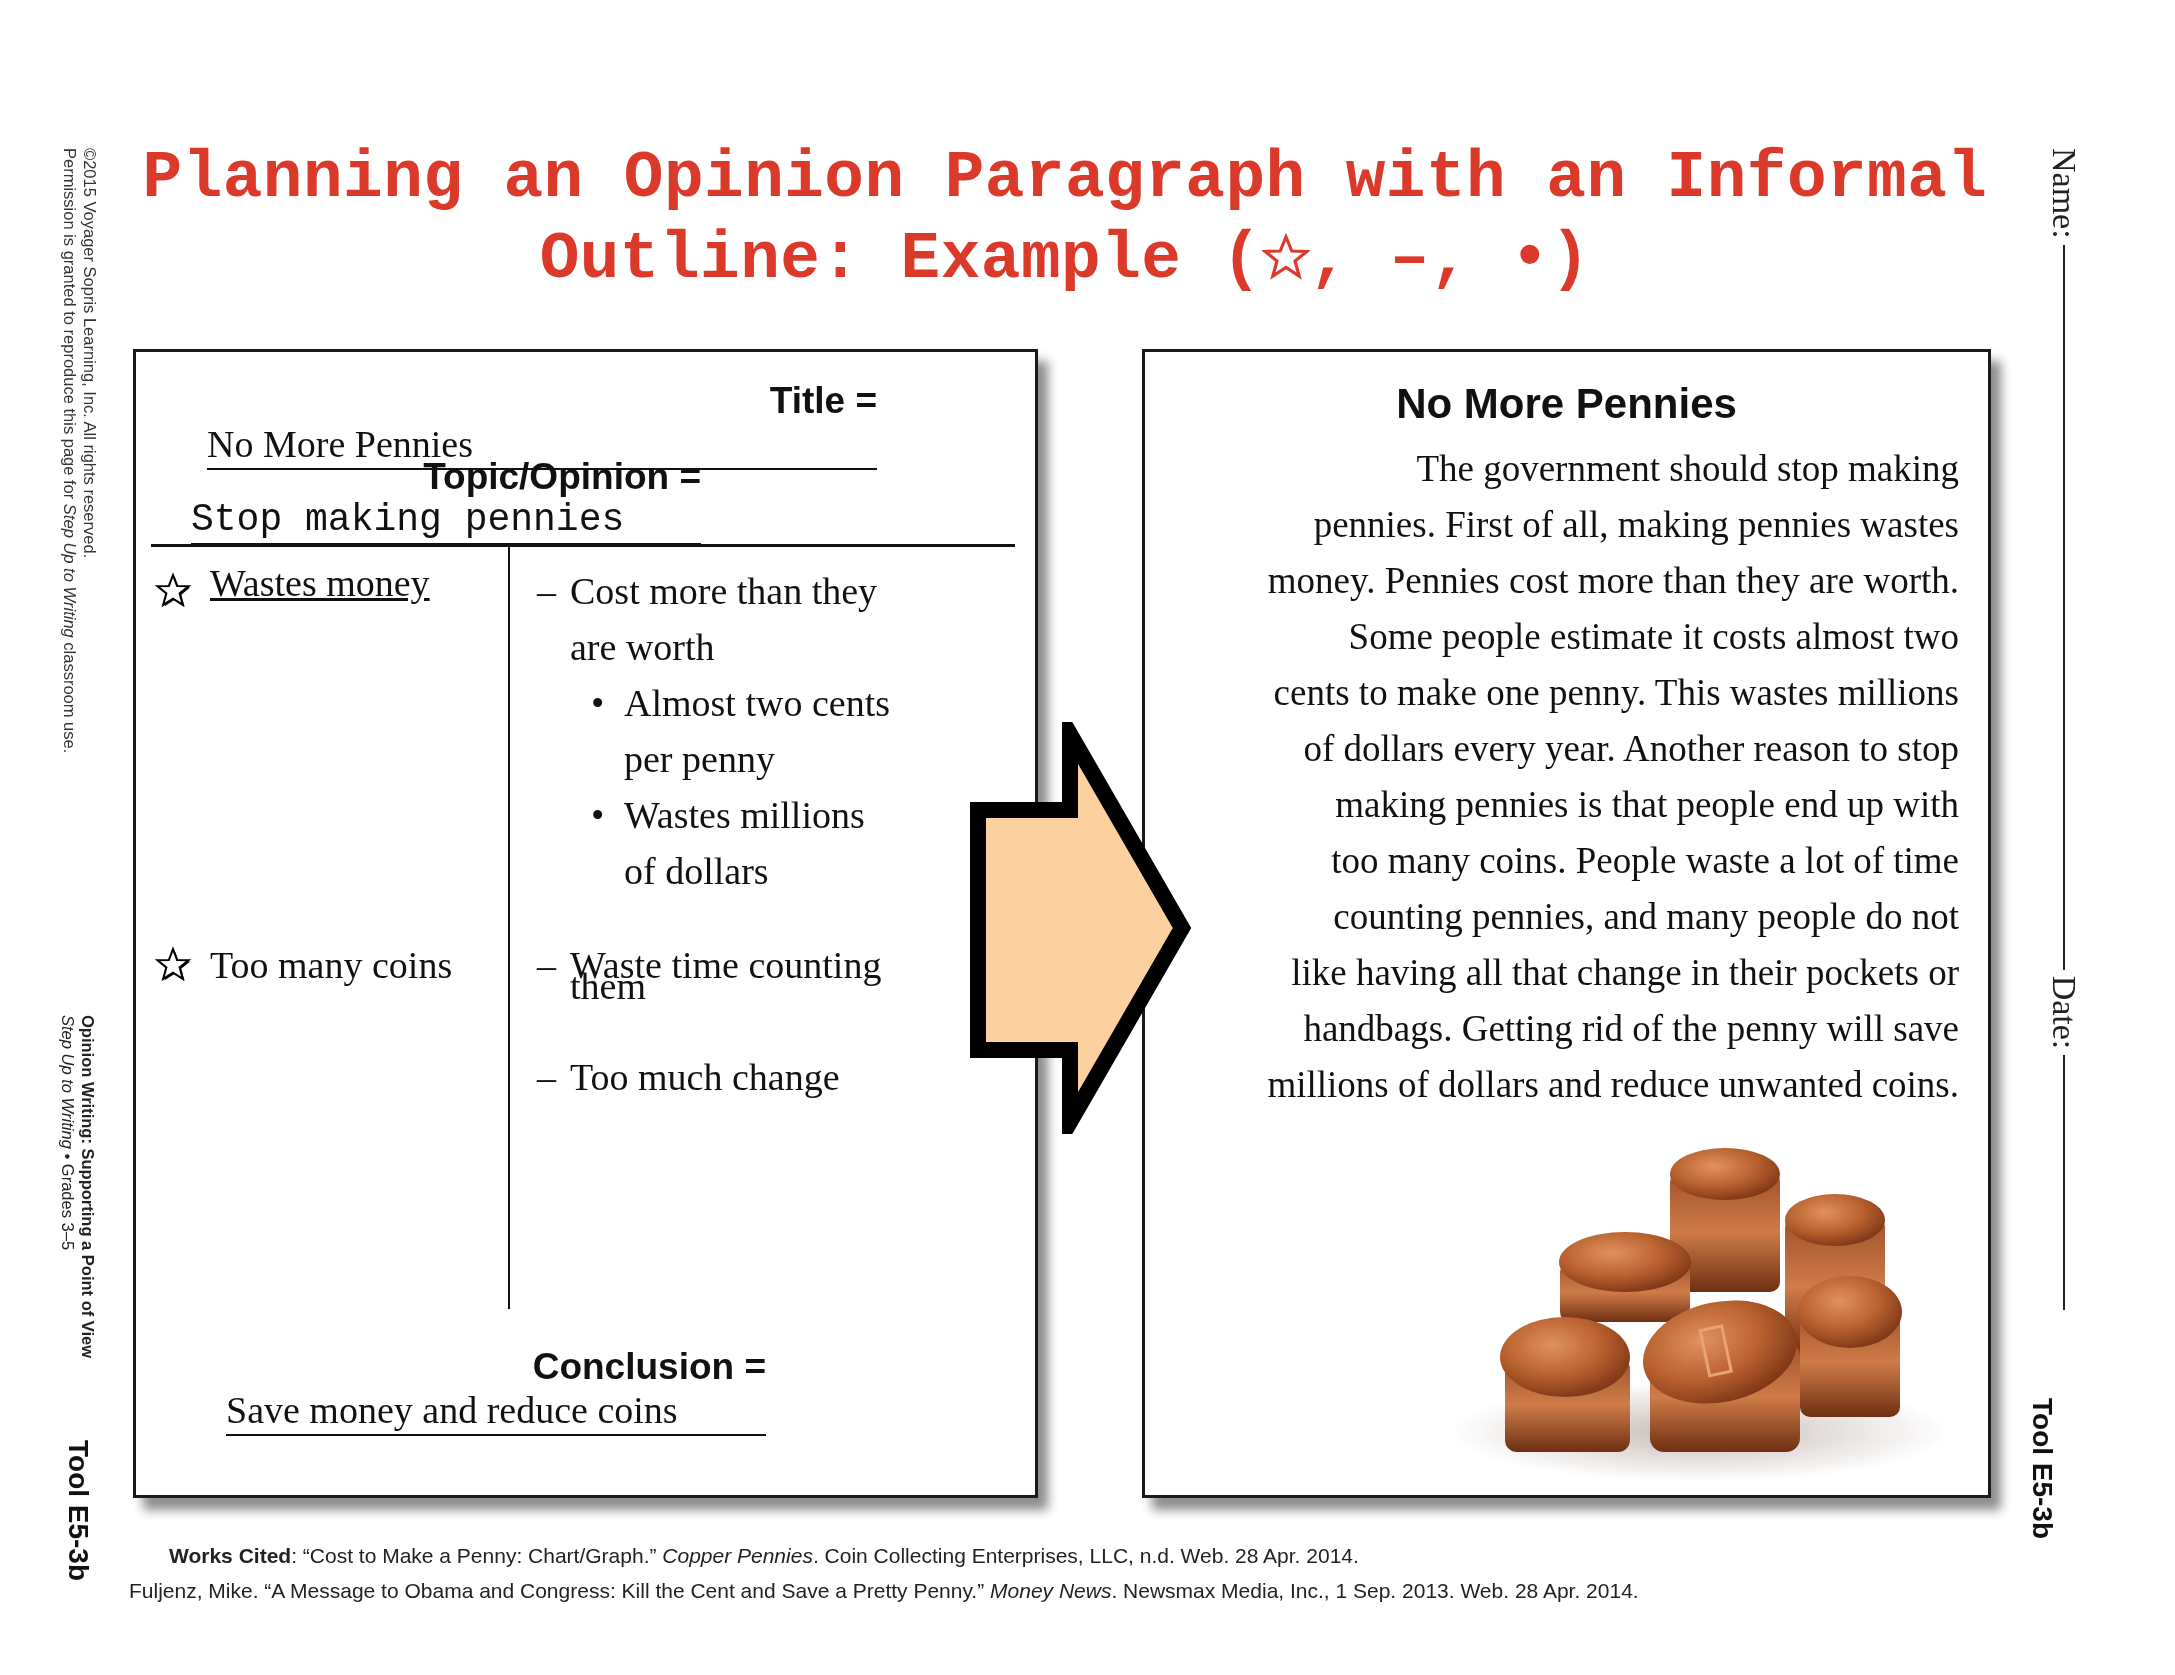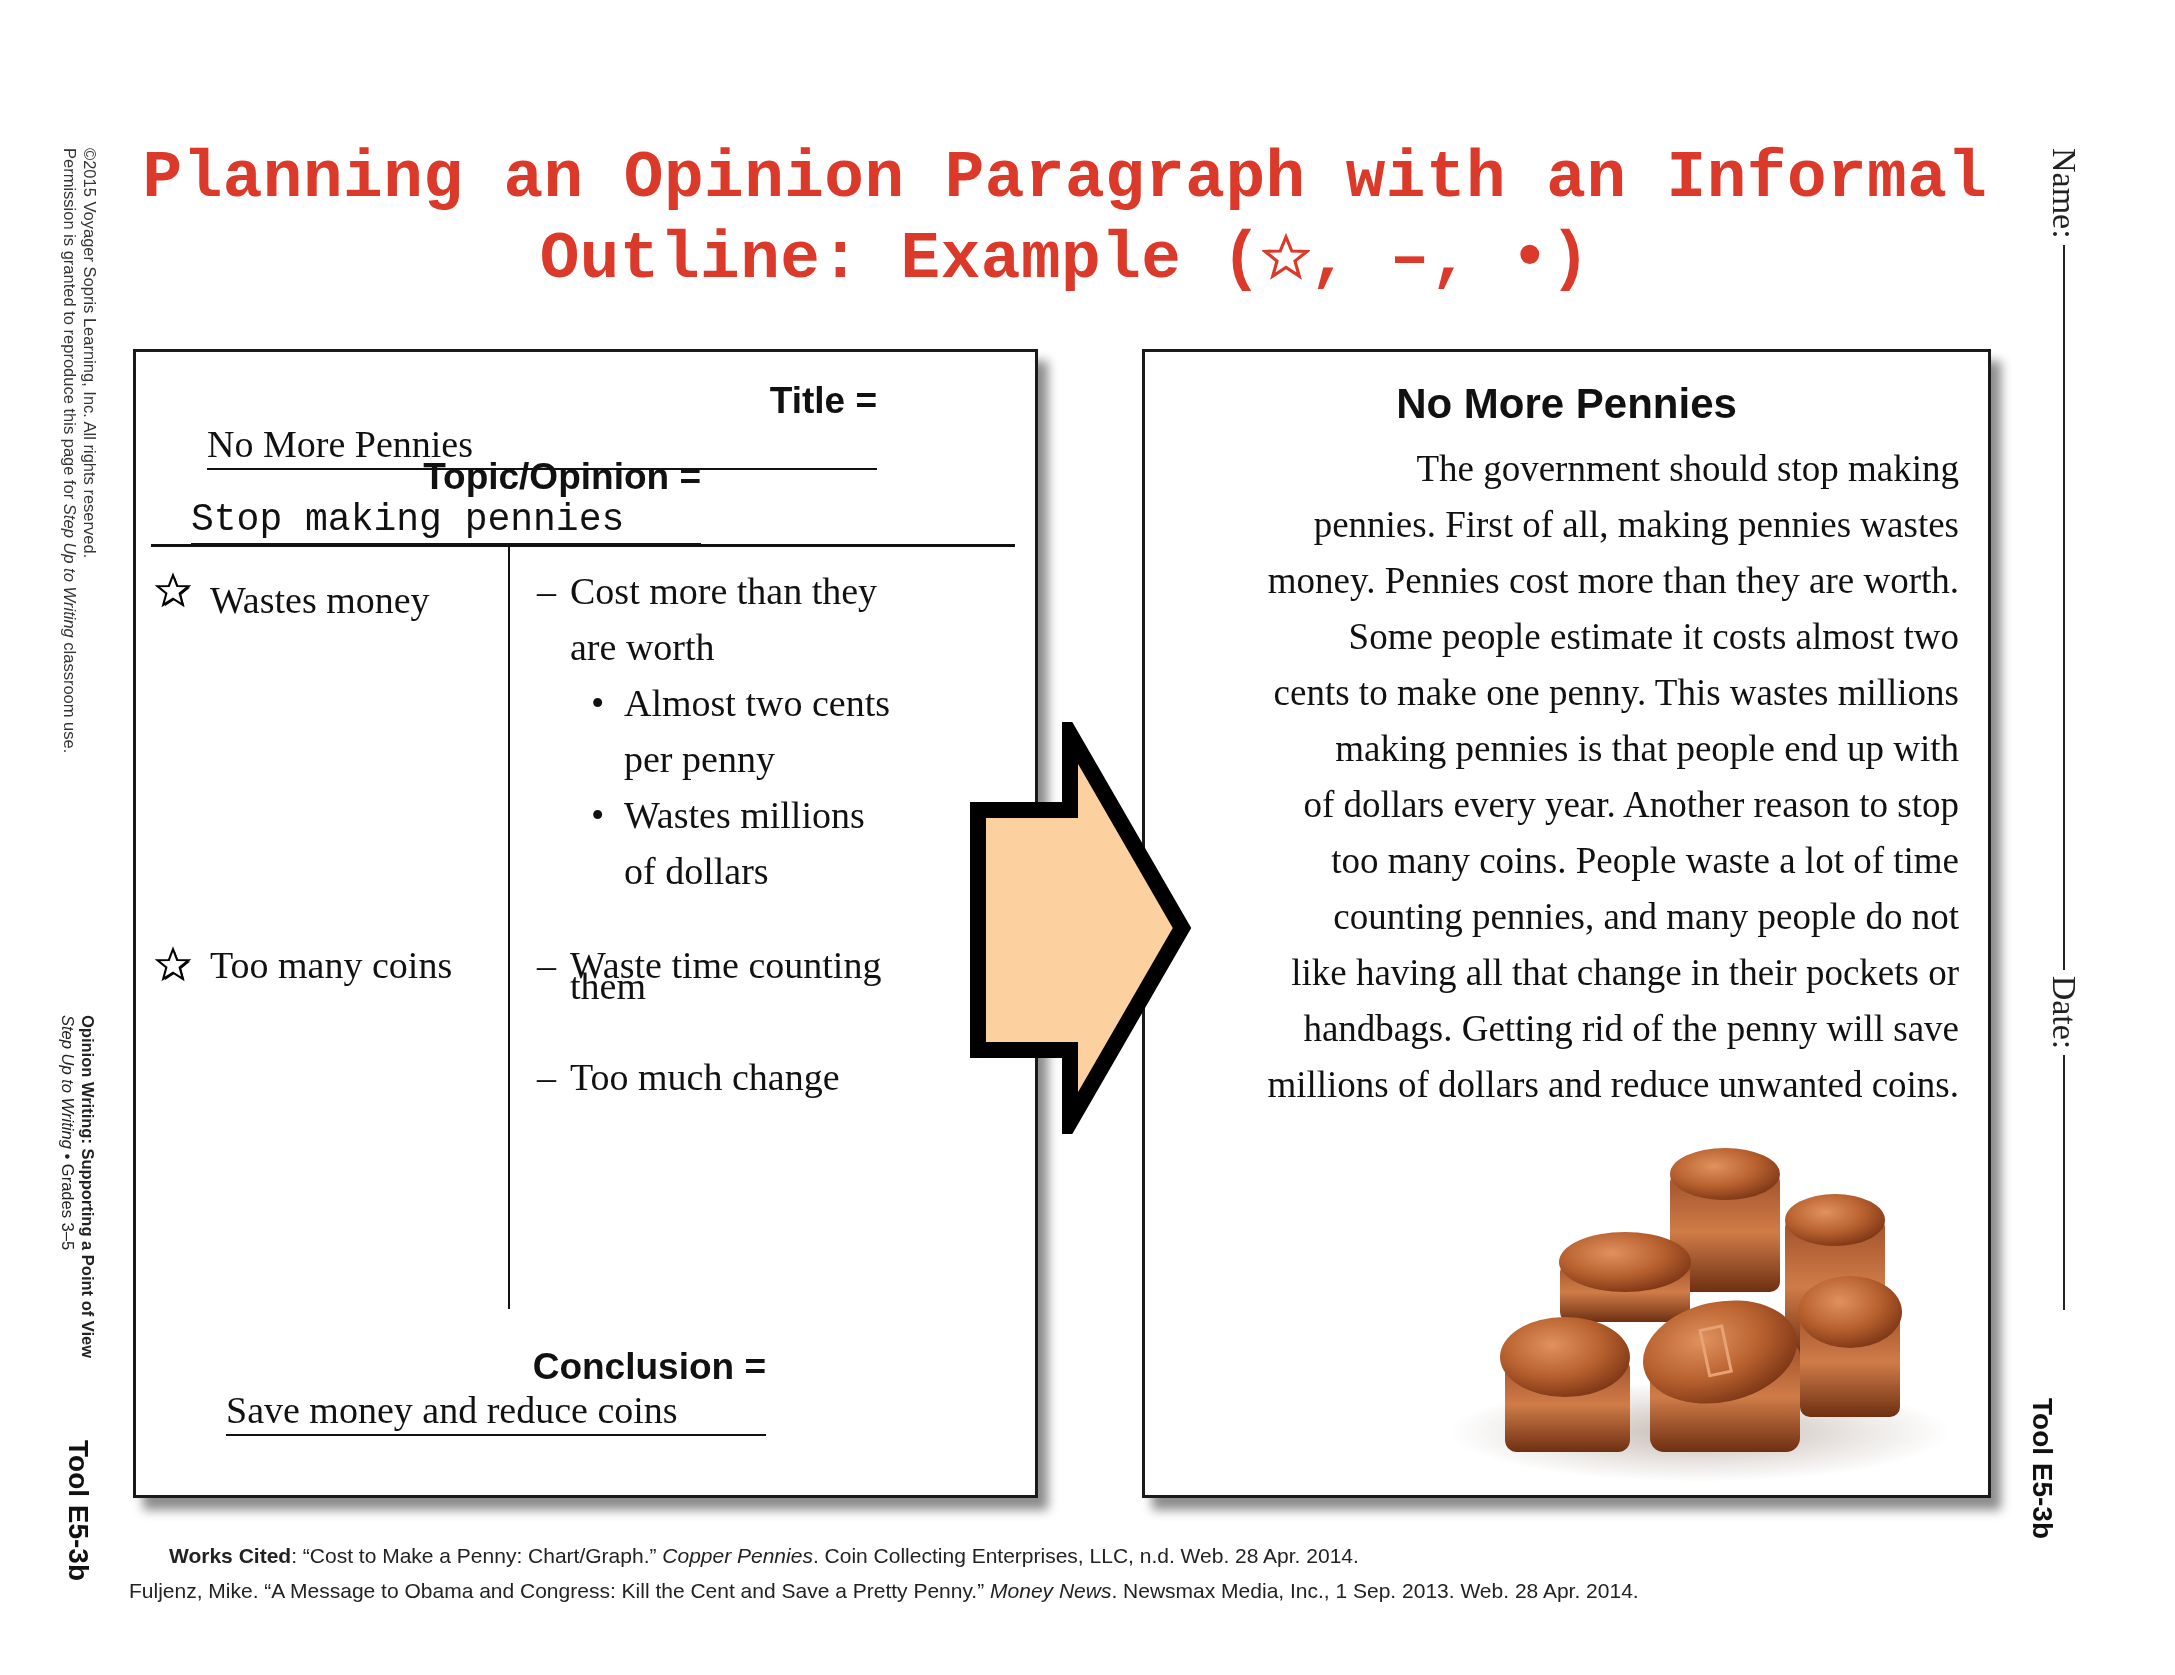--- a/index.html
+++ b/index.html
@@ -88,21 +88,21 @@
     <span class="field-val" style="margin-left:0; width:510px;font-family:Liberation Mono, monospace;">Stop making pennies</span>
   </div>
 
   <div class="hline" style="left:15px; top:192px; width:864px; height:3px;"></div>
   <div class="hline" style="left:372px; top:192px; width:2px; height:765px;"></div>
 
   <svg class="star" style="left:18px; top:220px;" viewBox="0 0 24 24">
       <polygon points="13,2.8 15.6,9.6 22.8,9.8 17.2,14.3 19.2,21.6 13,17.6 6.8,21.6 8.8,14.3 3.2,9.8 10.4,9.6" fill="#000"></polygon>
       <polygon points="12,2 14.6,8.8 21.8,9 16.2,13.5 18.2,20.8 12,16.8 5.8,20.8 7.8,13.5 2.2,9 9.4,8.8" fill="#fff" stroke="#000" stroke-width="1.3"></polygon>
     </svg>
-  <div class="outline-text" style="left:74px; top:220px;">Wastes money</div>
+  <div class="outline-text" style="left:74px; top:203px;text-decoration:underline;">Wastes money</div>
 
   <div class="outline-text" style="left:401px; top:211px;">–</div>
   <div class="outline-text" style="left:434px; top:211px;">Cost more than they</div>
   <div class="outline-text" style="left:434px; top:267px;">are worth</div>
 
   <div class="outline-text" style="left:455px; top:323px;">•</div>
   <div class="outline-text" style="left:488px; top:323px;">Almost two cents</div>
   <div class="outline-text" style="left:488px; top:379px;">per penny</div>
 
   <div class="outline-text" style="left:455px; top:435px;">•</div>
@@ -129,22 +129,22 @@
 </div>
 
 <div class="box right-box">
   <div class="essay-title">No More Pennies</div>
   <div class="essay">
     <span class="line indent">The government should stop making</span>
     <span class="line">pennies. First of all, making pennies wastes</span>
     <span class="line">money. Pennies cost more than they are worth.</span>
     <span class="line">Some people estimate it costs almost two</span>
     <span class="line">cents to make one penny. This wastes millions</span>
+    <span class="line">of dollars every year. Another reason to stop</span>
     <span class="line">making pennies is that people end up with</span>
-    <span class="line">of dollars every year. Another reason to stop</span>
     <span class="line">too many coins. People waste a lot of time</span>
     <span class="line">counting pennies, and many people do not</span>
     <span class="line">like having all that change in their pockets or</span>
     <span class="line">handbags. Getting rid of the penny will save</span>
     <span class="line">millions of dollars and reduce unwanted coins.</span>
   </div>
 
   <svg class="coins" viewBox="0 0 540 360">
     <defs>
       <radialGradient id="cface" cx="40%" cy="35%" r="70%">

